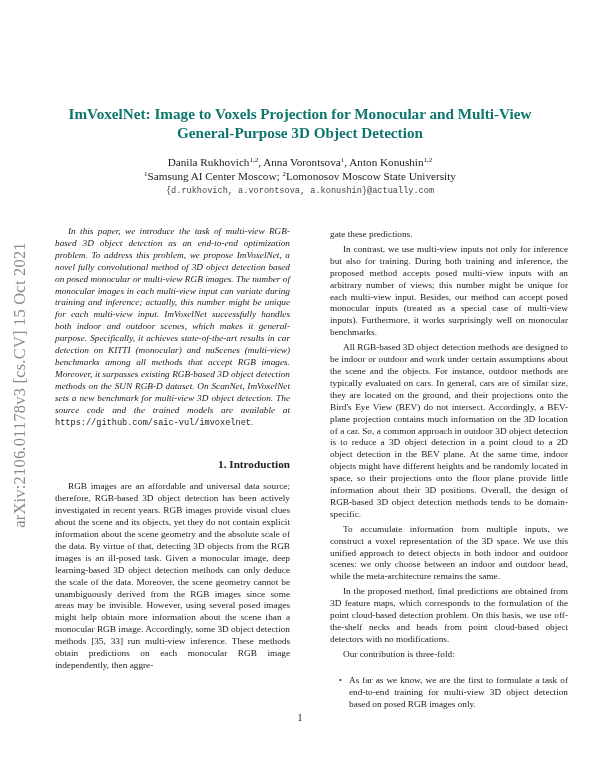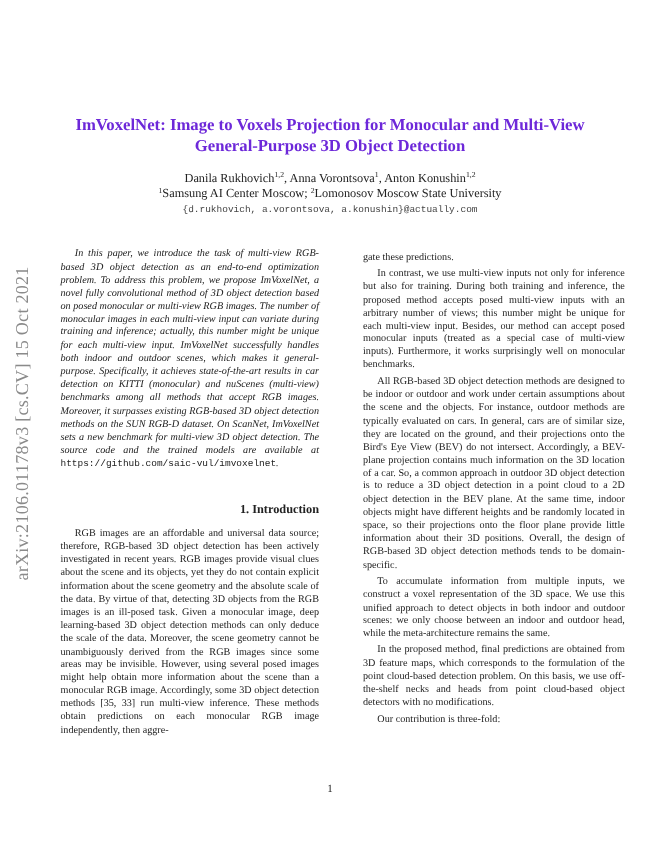--- a/index.html
+++ b/index.html
@@ -13,21 +13,21 @@
     position: absolute; left: 0; top: 180px; width: 40px; height: 410px;
   }
   .arxiv-stamp span {
     position: absolute; left: 20px; top: 205px;
     transform: translate(-50%, -50%) rotate(-90deg);
     white-space: nowrap; font-size: 16.5px; color: #8a8a8a; letter-spacing: 0.2px;
   }
 
   .title {
     position: absolute; left: 40px; width: 520px; top: 104px;
-    text-align: center; font-weight: bold; font-size: 15.2px; line-height: 19px; color: #6d28d9;
+    text-align: center; font-weight: bold; font-size: 15.2px; line-height: 19px; color: #0f766e;
   }
   .authors {
     position: absolute; left: 40px; width: 520px; top: 155px;
     text-align: center; font-size: 11.2px; line-height: 14px;
   }
   .authors sup { font-size: 7px; vertical-align: 4px; line-height: 0; }
   .emails {
     position: absolute; left: 40px; width: 520px; top: 186px;
     text-align: center; font-family: "Liberation Mono", "DejaVu Sans Mono", monospace;
     font-size: 8.6px; color: #444;
@@ -91,16 +91,19 @@
     <p>RGB images are an affordable and universal data source; therefore, RGB-based 3D object detection has been actively investigated in recent years. RGB images provide visual clues about the scene and its objects, yet they do not contain explicit information about the scene geometry and the absolute scale of the data. By virtue of that, detecting 3D objects from the RGB images is an ill-posed task. Given a monocular image, deep learning-based 3D object detection methods can only deduce the scale of the data. Moreover, the scene geometry cannot be unambiguously derived from the RGB images since some areas may be invisible. However, using several posed images might help obtain more information about the scene than a monocular RGB image. Accordingly, some 3D object detection methods [35, 33] run multi-view inference. These methods obtain predictions on each monocular RGB image independently, then aggre-</p>
   </div>
 
   <div class="col col-right">
     <p class="noindent">gate these predictions.</p>
     <p>In contrast, we use multi-view inputs not only for inference but also for training. During both training and inference, the proposed method accepts posed multi-view inputs with an arbitrary number of views; this number might be unique for each multi-view input. Besides, our method can accept posed monocular inputs (treated as a special case of multi-view inputs). Furthermore, it works surprisingly well on monocular benchmarks.</p>
     <p>All RGB-based 3D object detection methods are designed to be indoor or outdoor and work under certain assumptions about the scene and the objects. For instance, outdoor methods are typically evaluated on cars. In general, cars are of similar size, they are located on the ground, and their projections onto the Bird's Eye View (BEV) do not intersect. Accordingly, a BEV-plane projection contains much information on the 3D location of a car. So, a common approach in outdoor 3D object detection is to reduce a 3D object detection in a point cloud to a 2D object detection in the BEV plane. At the same time, indoor objects might have different heights and be randomly located in space, so their projections onto the floor plane provide little information about their 3D positions. Overall, the design of RGB-based 3D object detection methods tends to be domain-specific.</p>
     <p>To accumulate information from multiple inputs, we construct a voxel representation of the 3D space. We use this unified approach to detect objects in both indoor and outdoor scenes: we only choose between an indoor and outdoor head, while the meta-architecture remains the same.</p>
     <p>In the proposed method, final predictions are obtained from 3D feature maps, which corresponds to the formulation of the point cloud-based detection problem. On this basis, we use off-the-shelf necks and heads from point cloud-based object detectors with no modifications.</p>
     <p>Our contribution is three-fold:</p>
+    <ul class="contrib">
+      <li>As far as we know, we are the first to formulate a task of end-to-end training for multi-view 3D object detection based on posed RGB images only.</li>
+    </ul>
   </div>
 
   <div class="page-number">1</div>
 </div>
 
 </body></html>

